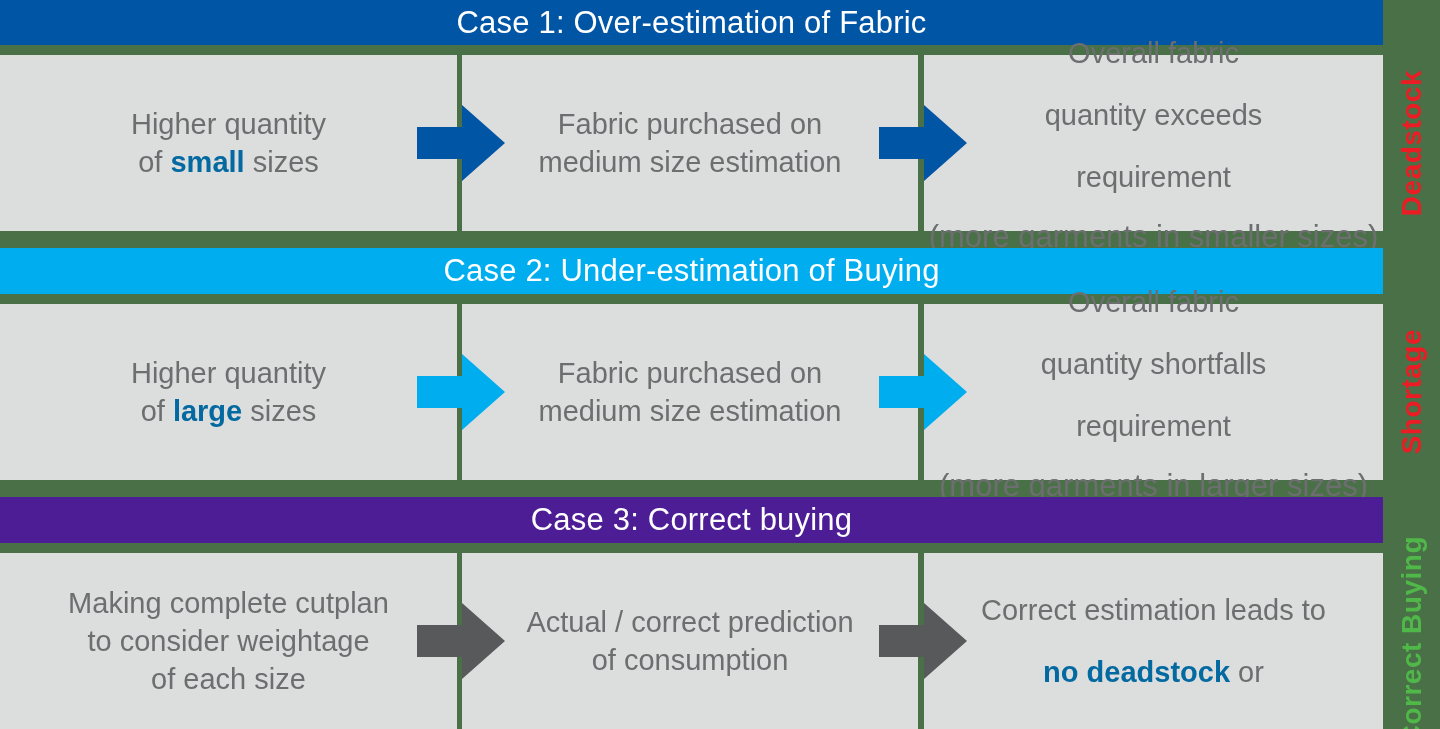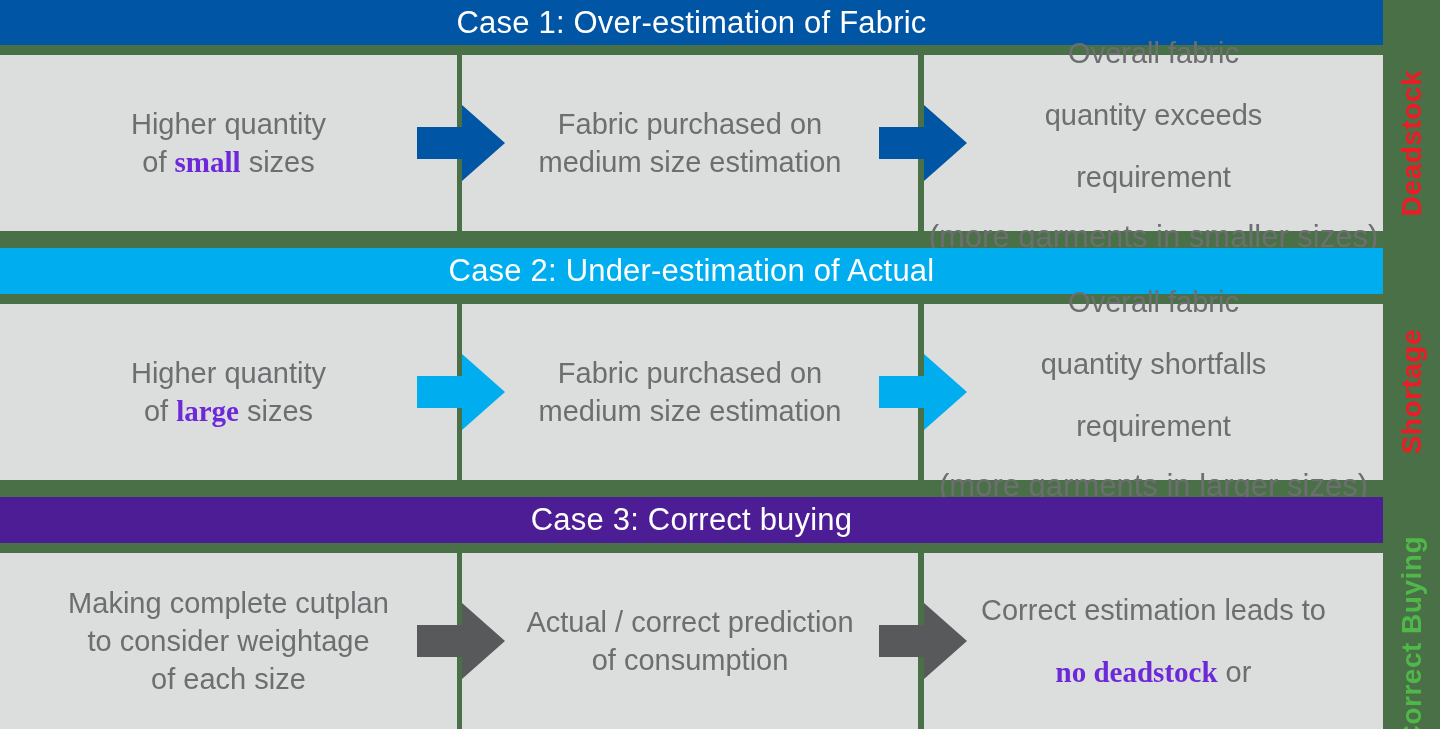--- a/index.html
+++ b/index.html
@@ -35,21 +35,21 @@
     background: #DCDDDD;
     display: flex; flex-direction: column;
     align-items: center; justify-content: center;
     text-align: center;
     color: #6D6E70;
     font-size: 29px; line-height: 38px;
   }
   .b1 { width: 457px; }
   .b2 { width: 456px; margin-left: 5px; }
   .b3 { width: 459px; margin-left: 6px; gap: 24px; }
-  .box .bold { font-weight: bold; color: #6d28d9; font-family: Liberation Serif, serif; }
+  .box .bold { font-weight: bold; color: #0369a1; }
   .box .note { font-size: 31px; line-height: 32px; margin-top: 1px; }
 
   
   .arrow {
     position: absolute; top: 50px; width: 88px; height: 76px;
   }
   .a1 { left: 417px; }
   .a2 { left: 879px; }
   .fill-c1 polygon { fill: #0055A5; }
   .fill-c2 polygon { fill: #00AEEF; }
@@ -101,21 +101,21 @@
       </svg>
     <svg class="arrow a2 fill-c1" viewBox="0 0 88 76">
         <polygon points="0,22 45,22 45,0 88,38 45,76 45,54 0,54"></polygon>
       </svg>
   </div>
   <div class="side-label-slot s1">
     <span class="side-label red">Deadstock</span>
   </div>
 
   <div class="case-header h2">
-    <span>Case 2: Under-estimation of Actual</span>
+    <span>Case 2: Under-estimation of Buying</span>
   </div>
   <div class="case-row r2">
     <div class="box b1">
       <div>Higher quantity</div>
       <div><span>of </span><span class="bold">large</span><span> sizes</span></div>
     </div>
     <div class="box b2">
       <div>Fabric purchased on</div>
       <div>medium size estimation</div>
     </div>

